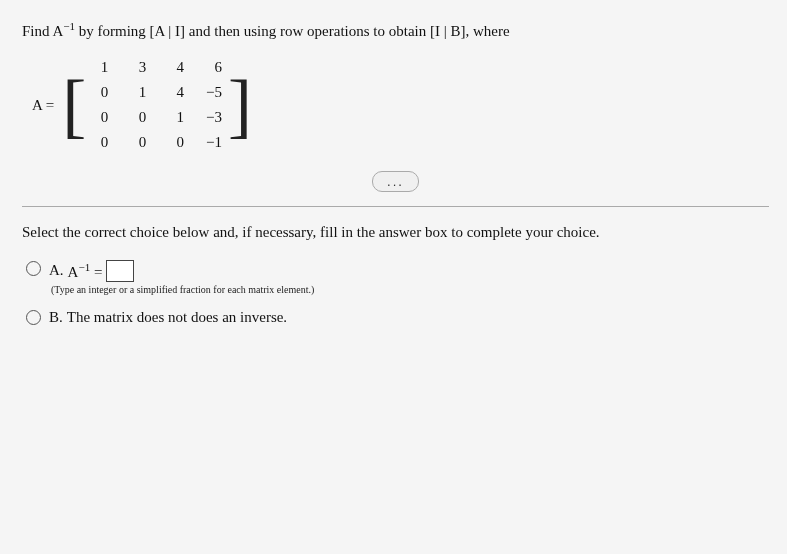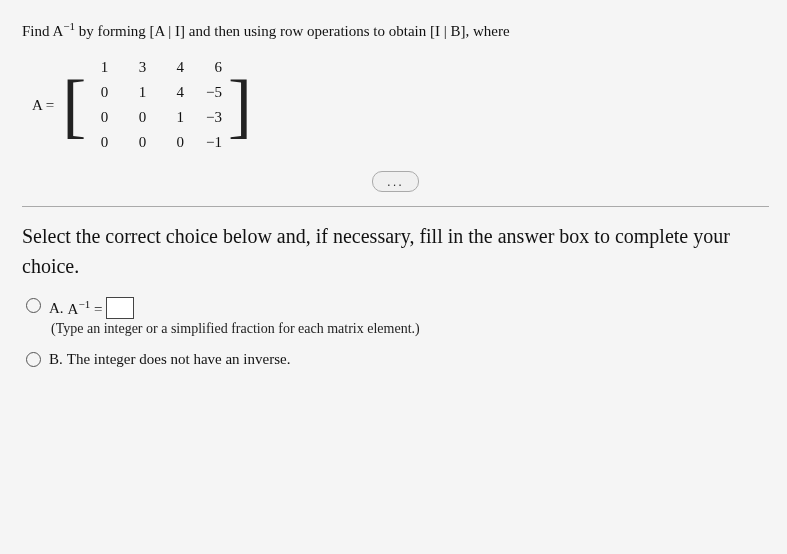--- a/index.html
+++ b/index.html
@@ -94,21 +94,21 @@
       background: #f0f0f0;
       border-radius: 10px;
       padding: 2px 14px;
       font-size: 13px;
       cursor: pointer;
       letter-spacing: 2px;
       color: #333;
     }
 
     .select-text {
-      font-size: 20px;
+      font-size: 15px;
       line-height: 1.5;
       margin-bottom: 16px;
     }
 
     .choices {
       margin-left: 4px;
     }
 
     .choice-item {
       display: flex;
@@ -149,21 +149,21 @@
     .answer-box {
       display: inline-block;
       width: 28px;
       height: 22px;
       border: 1.5px solid #444;
       vertical-align: middle;
       background: #fff;
     }
 
     .choice-hint {
-      font-size: 14px;
+      font-size: 10px;
       color: #222;
       margin-left: 2px;
     }
   </style>
 </head>
 <body>
 
 <div class="main-card">
 
   <div class="problem-text">
@@ -221,19 +221,19 @@
         </div>
         <div class="choice-hint">(Type an integer or a simplified fraction for each matrix element.)</div>
       </div>
     </div>
 
     <div class="choice-item">
       <span class="radio-circle"></span>
       <div class="choice-content">
         <div class="choice-A-line">
           <span class="choice-label">B.</span>
-          <span>The integer does not have an inverse.</span>
+          <span>The matrix does not does an inverse.</span>
         </div>
       </div>
     </div>
 
   </div>
 </div>
 
 </body></html>

